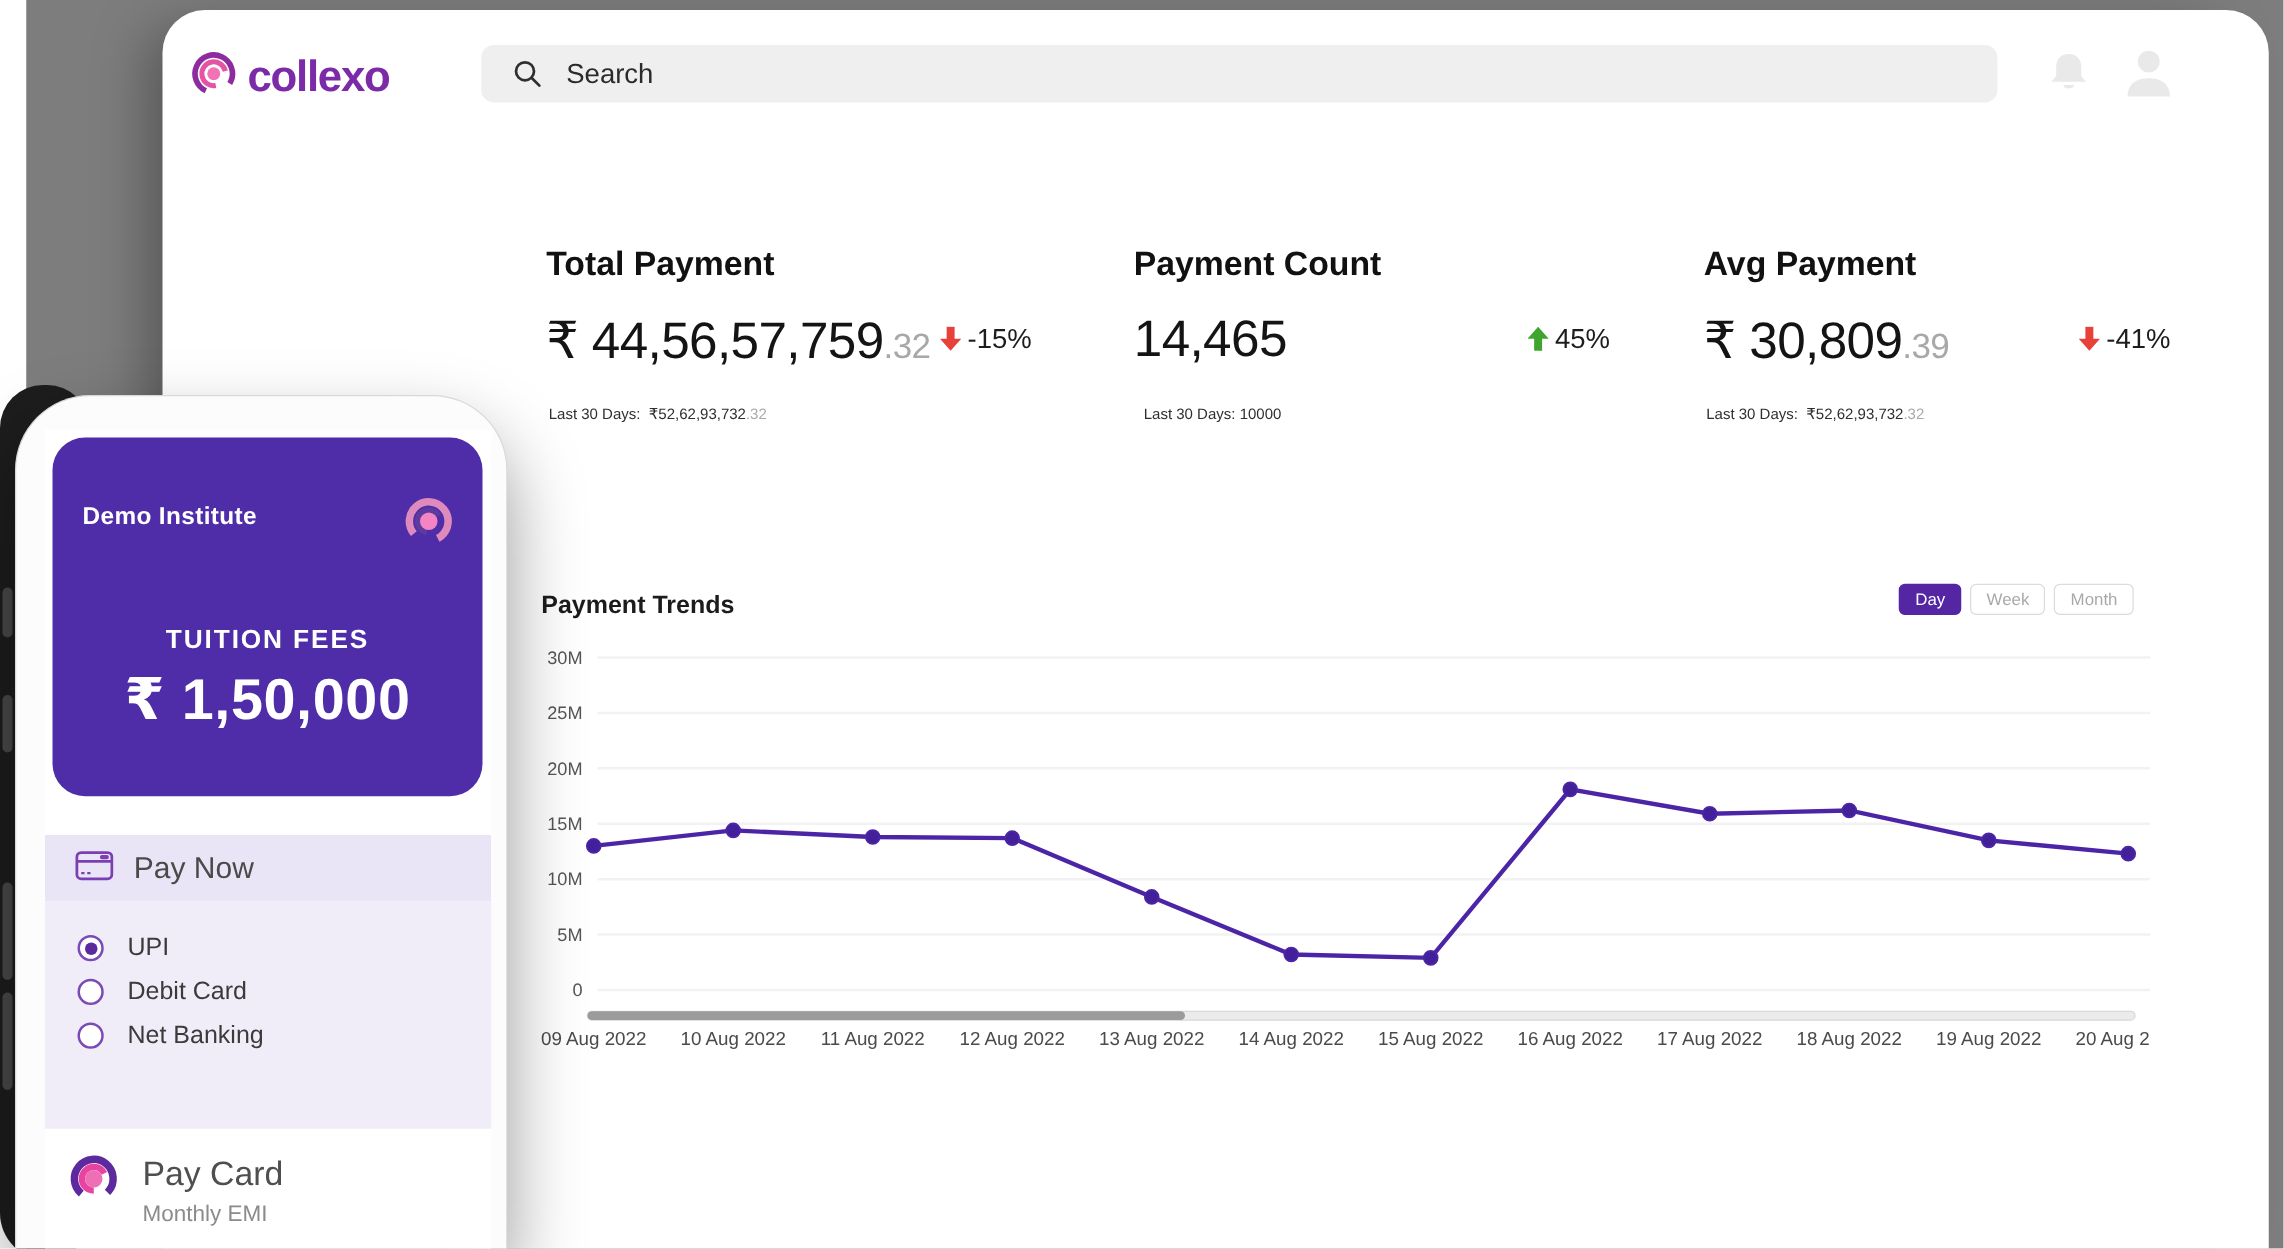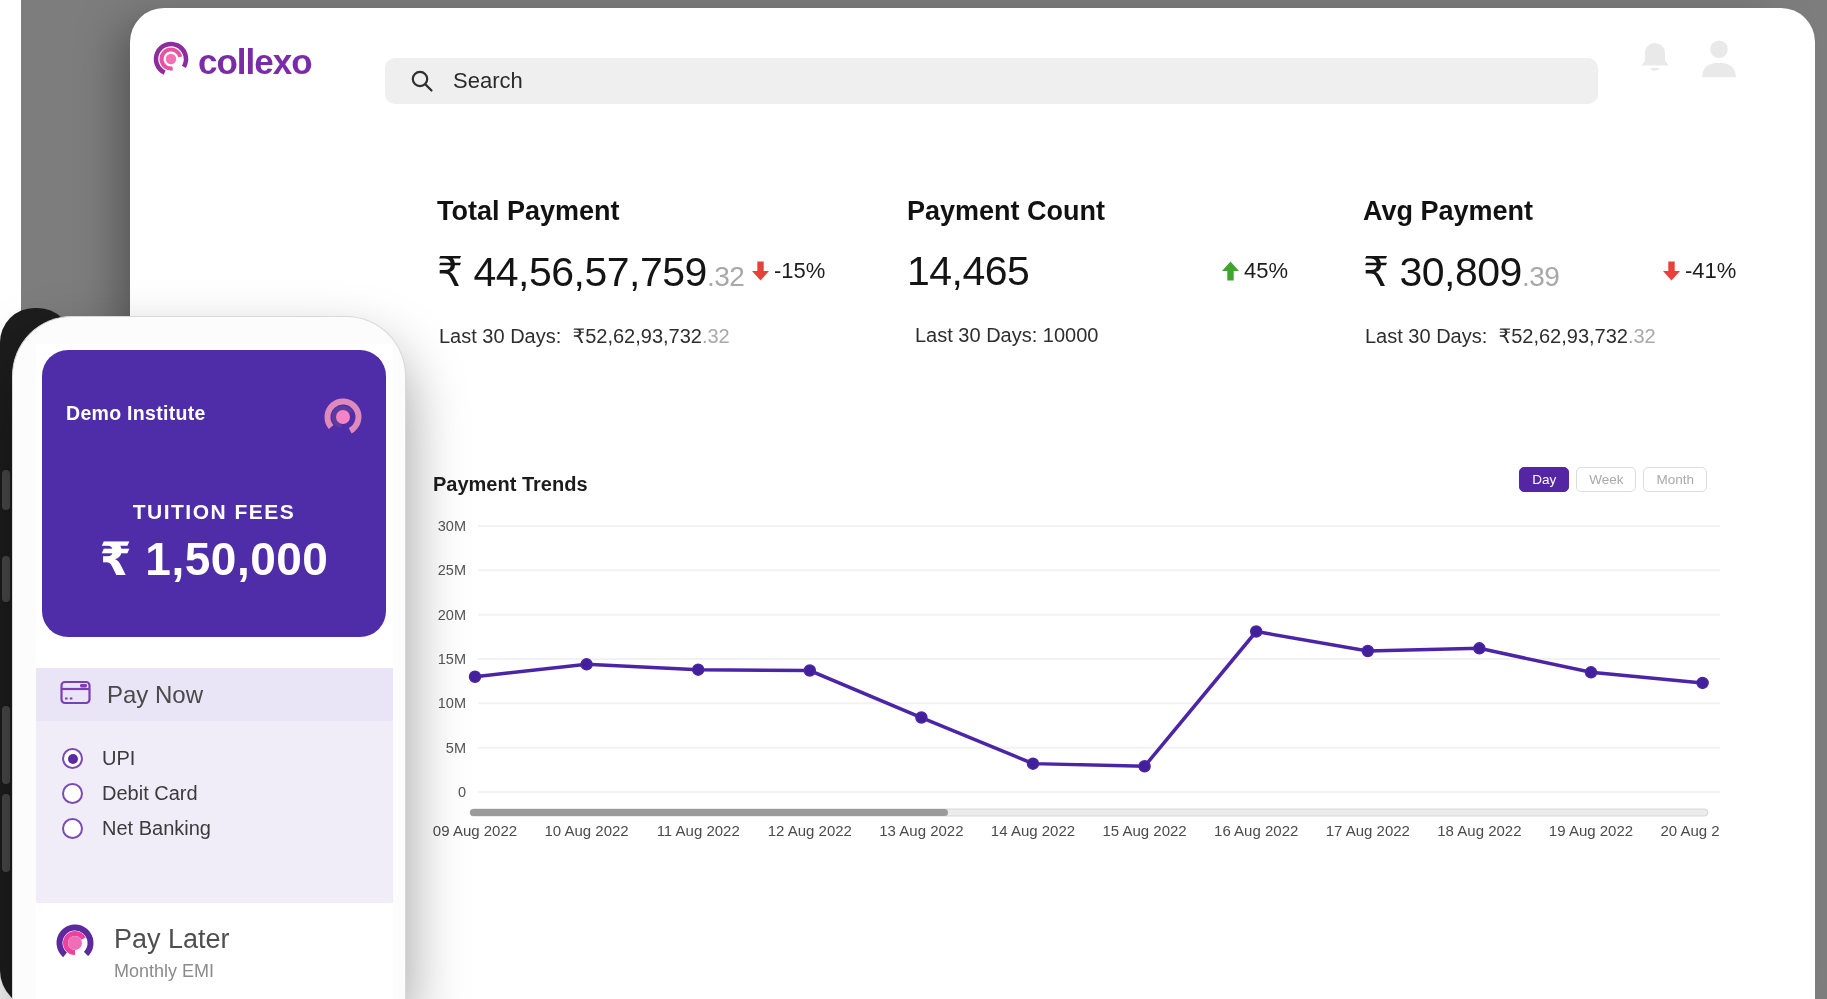--- a/index.html
+++ b/index.html
@@ -8,33 +8,33 @@
          font-family:"Liberation Sans","DejaVu Sans",sans-serif;}
   
   .gray-panel{position:absolute;left:21px;top:0;right:0;bottom:0;background:#7d7d7d;}
   
   .window{position:absolute;left:130px;top:8px;width:1685px;height:991px;background:#fff;
           border-radius:34px 34px 0 0;box-shadow:-26px 0 46px -18px rgba(0,0,0,.35);}
   
   .logo{position:absolute;left:22px;top:30px;display:flex;align-items:center;gap:6px;cursor:pointer;}
   .logo-text{font-size:35px;font-weight:700;color:#7b2aa8;letter-spacing:-1px;line-height:1;}
   .search{position:absolute;left:255px;top:28px;width:1213px;height:46px;background:#efefef;
-          border-radius:10px;margin-top:22px;}
+          border-radius:10px;}
   .search input{position:absolute;left:66px;top:0;width:1100px;height:46px;border:none;background:transparent;
           outline:none;font-size:22px;color:#222;font-family:inherit;}
   .search input::placeholder{color:#2b2b2b;opacity:1;}
   .search .mag{position:absolute;left:24px;top:10px;}
   .hicon{position:absolute;top:32px;cursor:pointer;}
   
   .stat{position:absolute;top:188px;}
   .stat .lbl{font-size:27px;font-weight:600;color:#111;}
   .stat .val{position:absolute;top:52px;left:0;font-size:41px;font-weight:500;color:#141414;
              letter-spacing:-0.5px;white-space:nowrap;}
   .stat .val .dec{color:#a8a8a8;font-size:28px;font-weight:400;}
-  .stat .last{position:absolute;top:128px;left:2px;font-size:20px;color:#2e2e2e;white-space:nowrap;}
+  .stat .last{position:absolute;top:128px;left:2px;font-size:12px;color:#2e2e2e;white-space:nowrap;}
   .stat .last .dec{color:#a9a9a9;}
   .trend{position:absolute;top:250px;display:flex;align-items:center;gap:5px;font-size:22px;color:#1d1d1d;}
   
   .chart-title{position:absolute;left:303px;top:465px;font-size:20px;font-weight:700;color:#1c1c1c;}
   .toggle{position:absolute;right:108px;top:459px;display:flex;gap:7px;}
   .tbtn{font-size:13.5px;font-weight:400;padding:4px 12px;border-radius:5px;border:1px solid #dcdcdc;
         background:#fff;color:#a9a9a9;cursor:pointer;font-family:inherit;}
   .tbtn.active{background:#5426a4;border-color:#5426a4;color:#fff;}
   #trend-chart{position:absolute;left:300px;top:502px;overflow:hidden;}
   
@@ -255,19 +255,19 @@
 
     <div class="paylater">
       <span>
         <svg width="46" height="46" viewBox="0 0 46 46" fill="none">
           <circle cx="23" cy="23" r="15.5" stroke="#5c2a9e" stroke-width="6" stroke-dasharray="74 24" transform="rotate(130 23 23)"></circle>
           <circle cx="23" cy="23" r="9.5" stroke="#e8439e" stroke-width="5" stroke-dasharray="40 20" transform="rotate(90 23 23)"></circle>
           <circle cx="23" cy="23" r="7" fill="#ef6fb7"></circle>
         </svg>
       </span>
       <span>
-        <div class="pl-lbl">Pay Later</div>
+        <div class="pl-lbl">Pay Card</div>
         <div class="pl-sub">Monthly EMI</div>
       </span>
     </div>
   </div>
 
 </div>
 
 </body></html>

